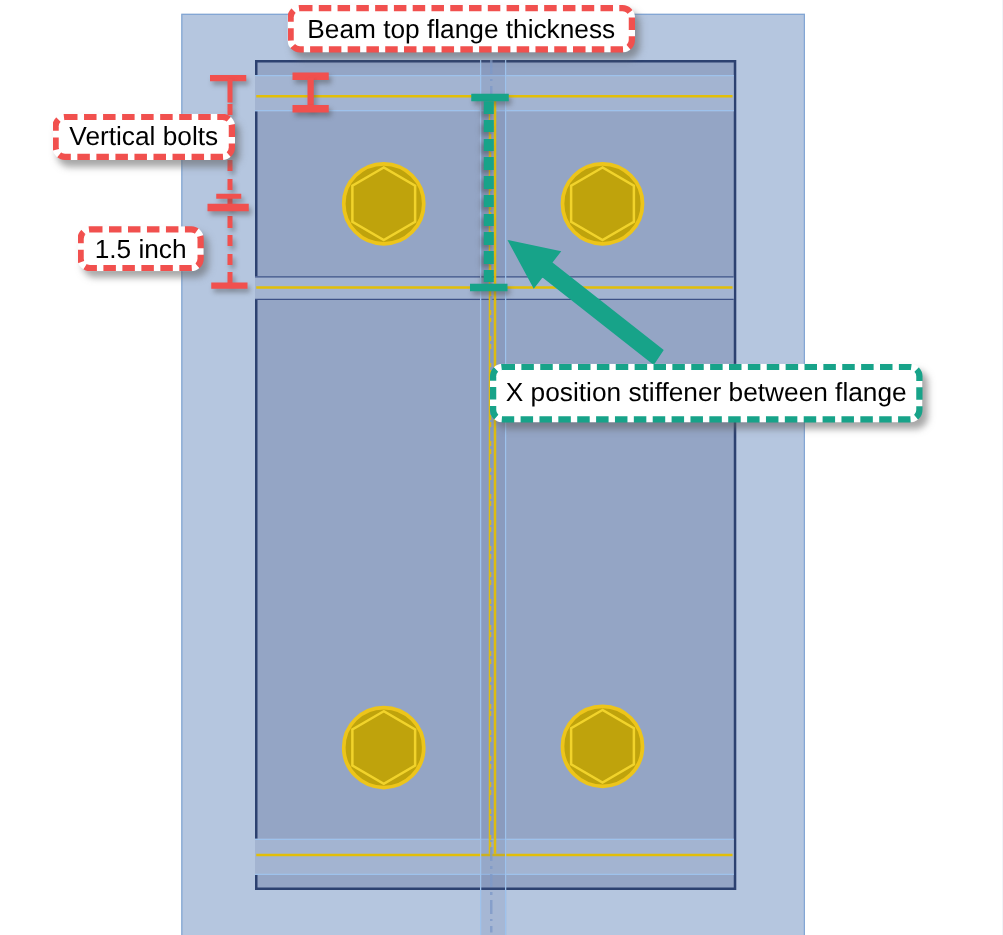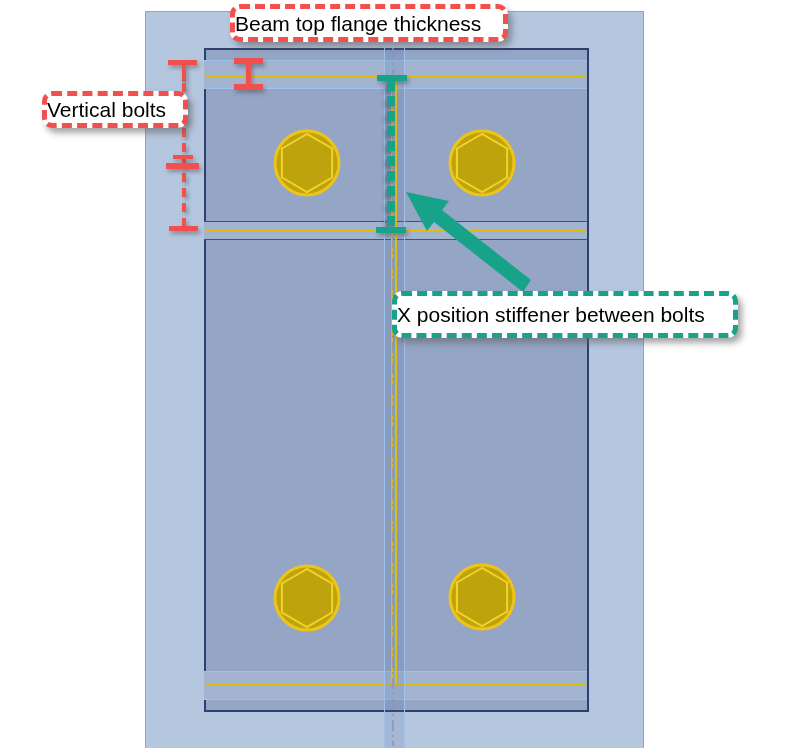--- a/index.html
+++ b/index.html
@@ -58,21 +58,21 @@
     filter:drop-shadow(2px 3px 2px rgba(70,70,70,0.45));
   }
   .dash-v-teal{
     width:8px;
     background:repeating-linear-gradient(to bottom,var(--annotation-teal) 0 10px,transparent 10px 15px);
     filter:drop-shadow(-2px 3px 2px rgba(70,70,70,0.5));
   }
 
   .callout{
     background:#ffffff;border-radius:10px;color:#000;
-    display:flex;align-items:center;
+    display:flex;align-items:center;justify-content:center;
     font-size:21px;line-height:1;white-space:nowrap;
     box-shadow:4px 5px 6px rgba(95,95,95,0.55);
   }
   .callout.red-box{border:5px dashed var(--annotation-red);}
   .callout.teal-box{border:5px dashed var(--annotation-teal);}
 
   svg.overlay{left:0;top:0;pointer-events:none;}
 </style>
 </head>
 <body>
@@ -125,18 +125,21 @@
   <div class="abs red" style="left:169px;top:226px;width:29px;height:5px;"></div>
 
   <div class="abs callout red-box" style="left:230px;top:4px;width:268px;height:28px;">
     <span>Beam top flange thickness</span>
   </div>
 
   <div class="abs callout red-box" style="left:42px;top:91px;width:136px;height:27px;">
     <span>Vertical bolts</span>
   </div>
 
+  <div class="abs callout red-box" style="left:62px;top:181px;width:91px;height:26px;">
+    <span>1.5 inch</span>
+  </div>
 
   <div class="abs callout teal-box" style="left:392px;top:291px;width:336px;height:37px;">
-    <span>X position stiffener between bolts</span>
+    <span>X position stiffener between flange</span>
   </div>
 
 </div>
 
 </body></html>

